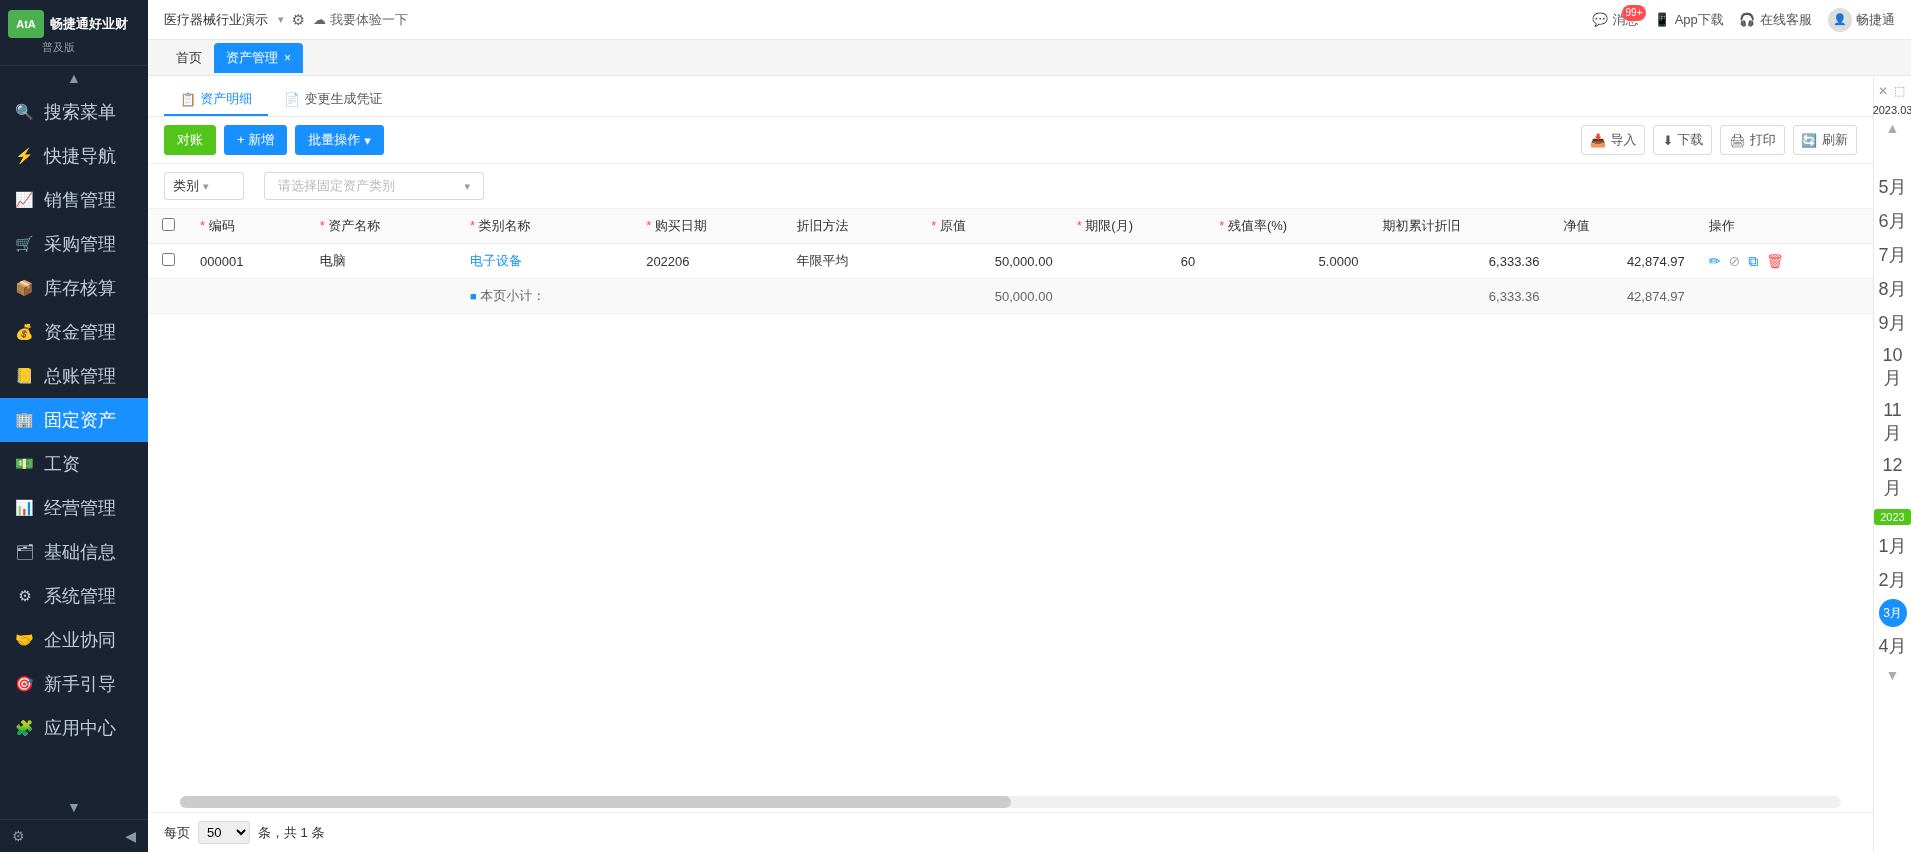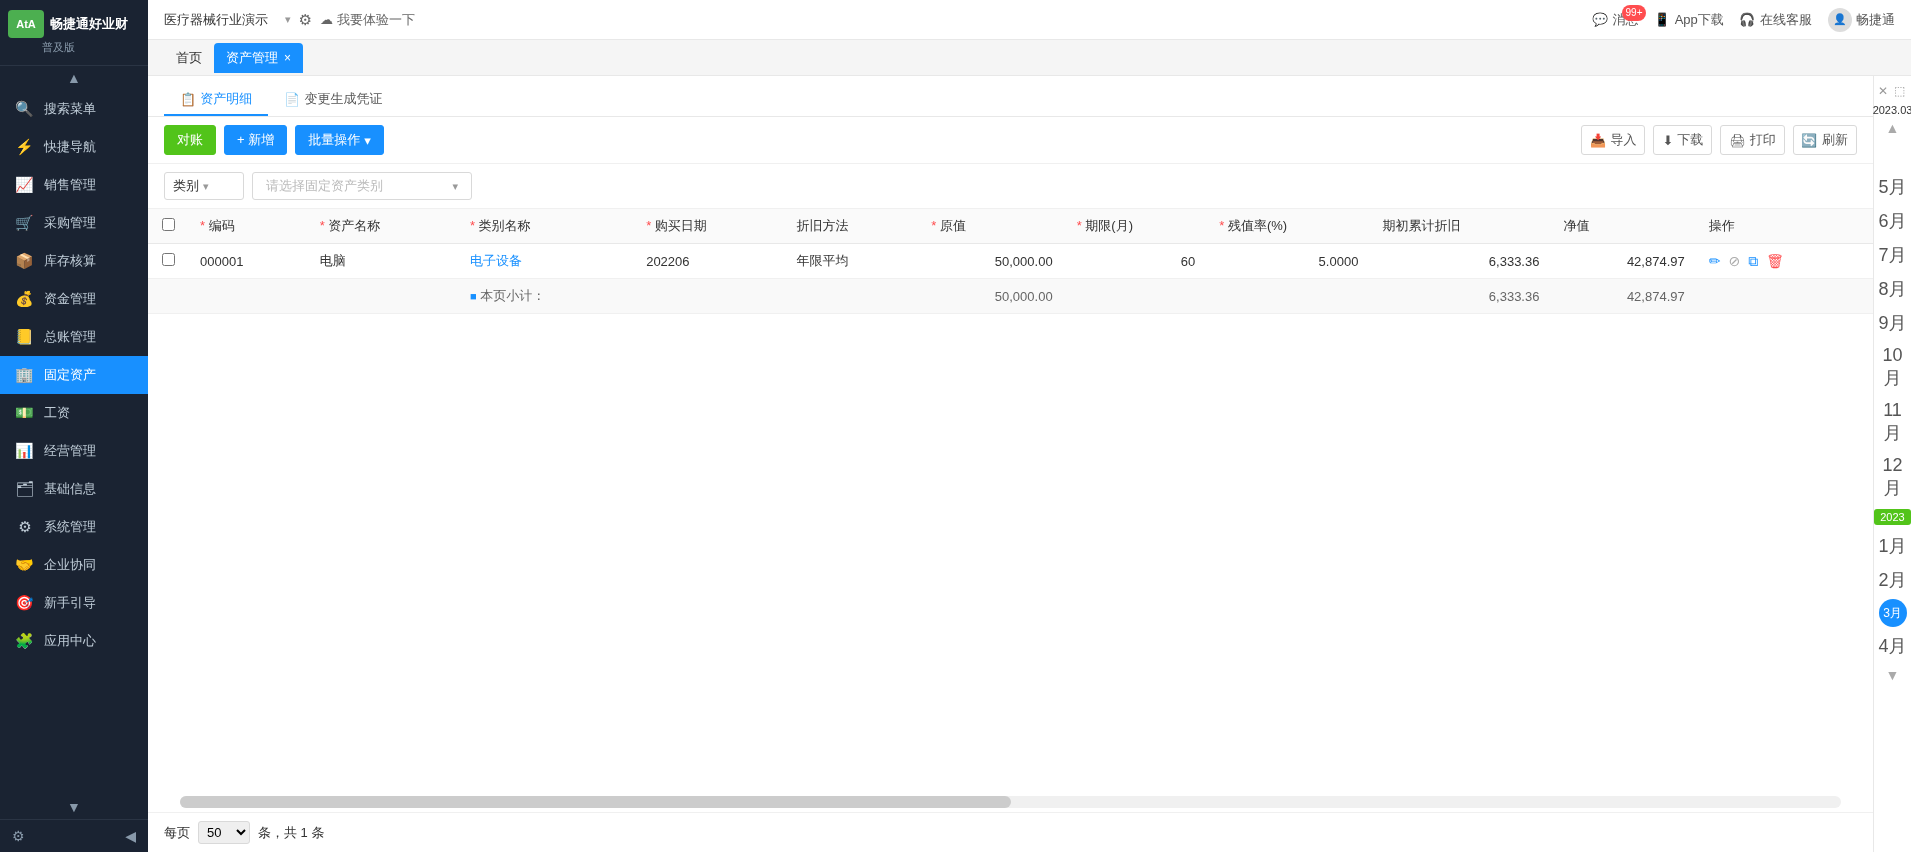--- a/index.html
+++ b/index.html
@@ -10,32 +10,32 @@
     .sidebar-header { background: #1a2332; padding: 10px 8px; border-bottom: 1px solid #2a3444; }
     .sidebar-logo { display: flex; align-items: center; gap: 6px; color: #fff; font-size: 13px; font-weight: bold; }
     .sidebar-logo-icon { width: 36px; height: 28px; background: #4CAF50; border-radius: 4px; display: flex; align-items: center; justify-content: center; color: white; font-size: 11px; font-weight: bold; }
     .sidebar-edition { color: #8899aa; font-size: 11px; margin-top: 2px; margin-left: 34px; }
     .sidebar-scroll-up { display: flex; justify-content: center; padding: 4px; }
     .sidebar-scroll-btn { color: #8899aa; cursor: pointer; font-size: 14px; }
     .sidebar-menu { flex: 1; overflow: hidden; }
     .sidebar-item { display: flex; align-items: center; gap: 10px; padding: 10px 16px; color: #c0cdd8; cursor: pointer; transition: background 0.2s; }
     .sidebar-item.active { background: #1890ff; color: #fff; }
     .sidebar-item-icon { width: 18px; height: 18px; display: flex; align-items: center; justify-content: center; font-size: 15px; }
-    .sidebar-item-label { font-size: 13px; }
+    .sidebar-item-label { font-size: 18px; }
     .sidebar-footer { display: flex; align-items: center; justify-content: space-between; padding: 8px 12px; border-top: 1px solid #2a3444; }
     .sidebar-footer-icon { color: #8899aa; cursor: pointer; font-size: 14px; }
     .sidebar-scroll-down { display: flex; justify-content: center; padding: 4px; }
 
     
     .main { flex: 1; display: flex; flex-direction: column; overflow: hidden; position: relative; }
 
     
     .topbar { height: 40px; background: #fff; display: flex; align-items: center; padding: 0 16px; border-bottom: 1px solid #e8e8e8; justify-content: space-between; flex-shrink: 0; }
     .topbar-left { display: flex; align-items: center; gap: 8px; }
-    .topbar-company { font-size: 13px; color: #333; display: flex; align-items: center; gap: 17px; cursor: pointer; }
+    .topbar-company { font-size: 13px; color: #333; display: flex; align-items: center; gap: 10px; cursor: pointer; }
     .topbar-company-arrow { color: #999; font-size: 11px; }
     .topbar-settings { color: #666; cursor: pointer; font-size: 15px; }
     .topbar-experience { display: flex; align-items: center; gap: 4px; color: #666; font-size: 13px; cursor: pointer; }
     .topbar-right { display: flex; align-items: center; gap: 16px; }
     .topbar-btn { display: flex; align-items: center; gap: 4px; color: #555; font-size: 13px; cursor: pointer; position: relative; }
     .badge { background: #ff4d4f; color: #fff; font-size: 10px; border-radius: 8px; padding: 0 4px; min-width: 16px; height: 16px; display: inline-flex; align-items: center; justify-content: center; position: absolute; top: -6px; right: -8px; }
     .topbar-avatar { width: 24px; height: 24px; background: #ddd; border-radius: 50%; display: flex; align-items: center; justify-content: center; color: #666; font-size: 11px; }
 
     
     .tabs-bar { background: #f5f5f5; display: flex; align-items: center; padding: 0 16px; border-bottom: 1px solid #e8e8e8; height: 36px; flex-shrink: 0; }
@@ -56,21 +56,21 @@
     .toolbar { display: flex; align-items: center; padding: 8px 16px; gap: 8px; border-bottom: 1px solid #f0f0f0; }
     .toolbar-btn { padding: 5px 12px; border-radius: 3px; border: 1px solid #d9d9d9; background: #fff; cursor: pointer; font-size: 13px; color: #333; display: flex; align-items: center; gap: 4px; }
     .toolbar-btn.primary { background: #1890ff; color: #fff; border-color: #1890ff; }
     .toolbar-btn.green { background: #52c41a; color: #fff; border-color: #52c41a; }
     .toolbar-btn.batch { background: #1890ff; color: #fff; border-color: #1890ff; }
     .toolbar-spacer { flex: 1; }
     .toolbar-right { display: flex; align-items: center; gap: 8px; }
     .toolbar-right-btn { display: flex; align-items: center; gap: 4px; color: #555; font-size: 13px; cursor: pointer; padding: 5px 8px; border-radius: 3px; border: 1px solid #d9d9d9; background: #fff; }
 
     
-    .filter-bar { display: flex; align-items: center; padding: 8px 16px; gap: 8px; border-bottom: 1px solid #f0f0f0; }
+    .filter-bar { display: flex; align-items: center; padding: 8px 16px; gap: 20px; border-bottom: 1px solid #f0f0f0; }
     .filter-select { display: flex; align-items: center; gap: 4px; border: 1px solid #d9d9d9; border-radius: 3px; padding: 4px 8px; font-size: 13px; color: #333; background: #fff; cursor: pointer; min-width: 80px; }
     .filter-select-arrow { color: #999; font-size: 11px; }
     .filter-input { display: flex; align-items: center; border: 1px solid #d9d9d9; border-radius: 3px; padding: 4px 13px; font-size: 13px; color: #999; background: #fff; min-width: 220px; justify-content: space-between; cursor: pointer; }
     .filter-input-arrow { color: #999; font-size: 11px; }
 
     
     .table-container { flex: 1; overflow: auto; }
     table { width: 100%; border-collapse: collapse; min-width: 900px; }
     thead th { background: #fafafa; border-bottom: 1px solid #e8e8e8; padding: 8px 12px; text-align: left; font-weight: 500; font-size: 13px; color: #333; white-space: nowrap; }
     thead th.required::before { content: '* '; color: #ff4d4f; }

